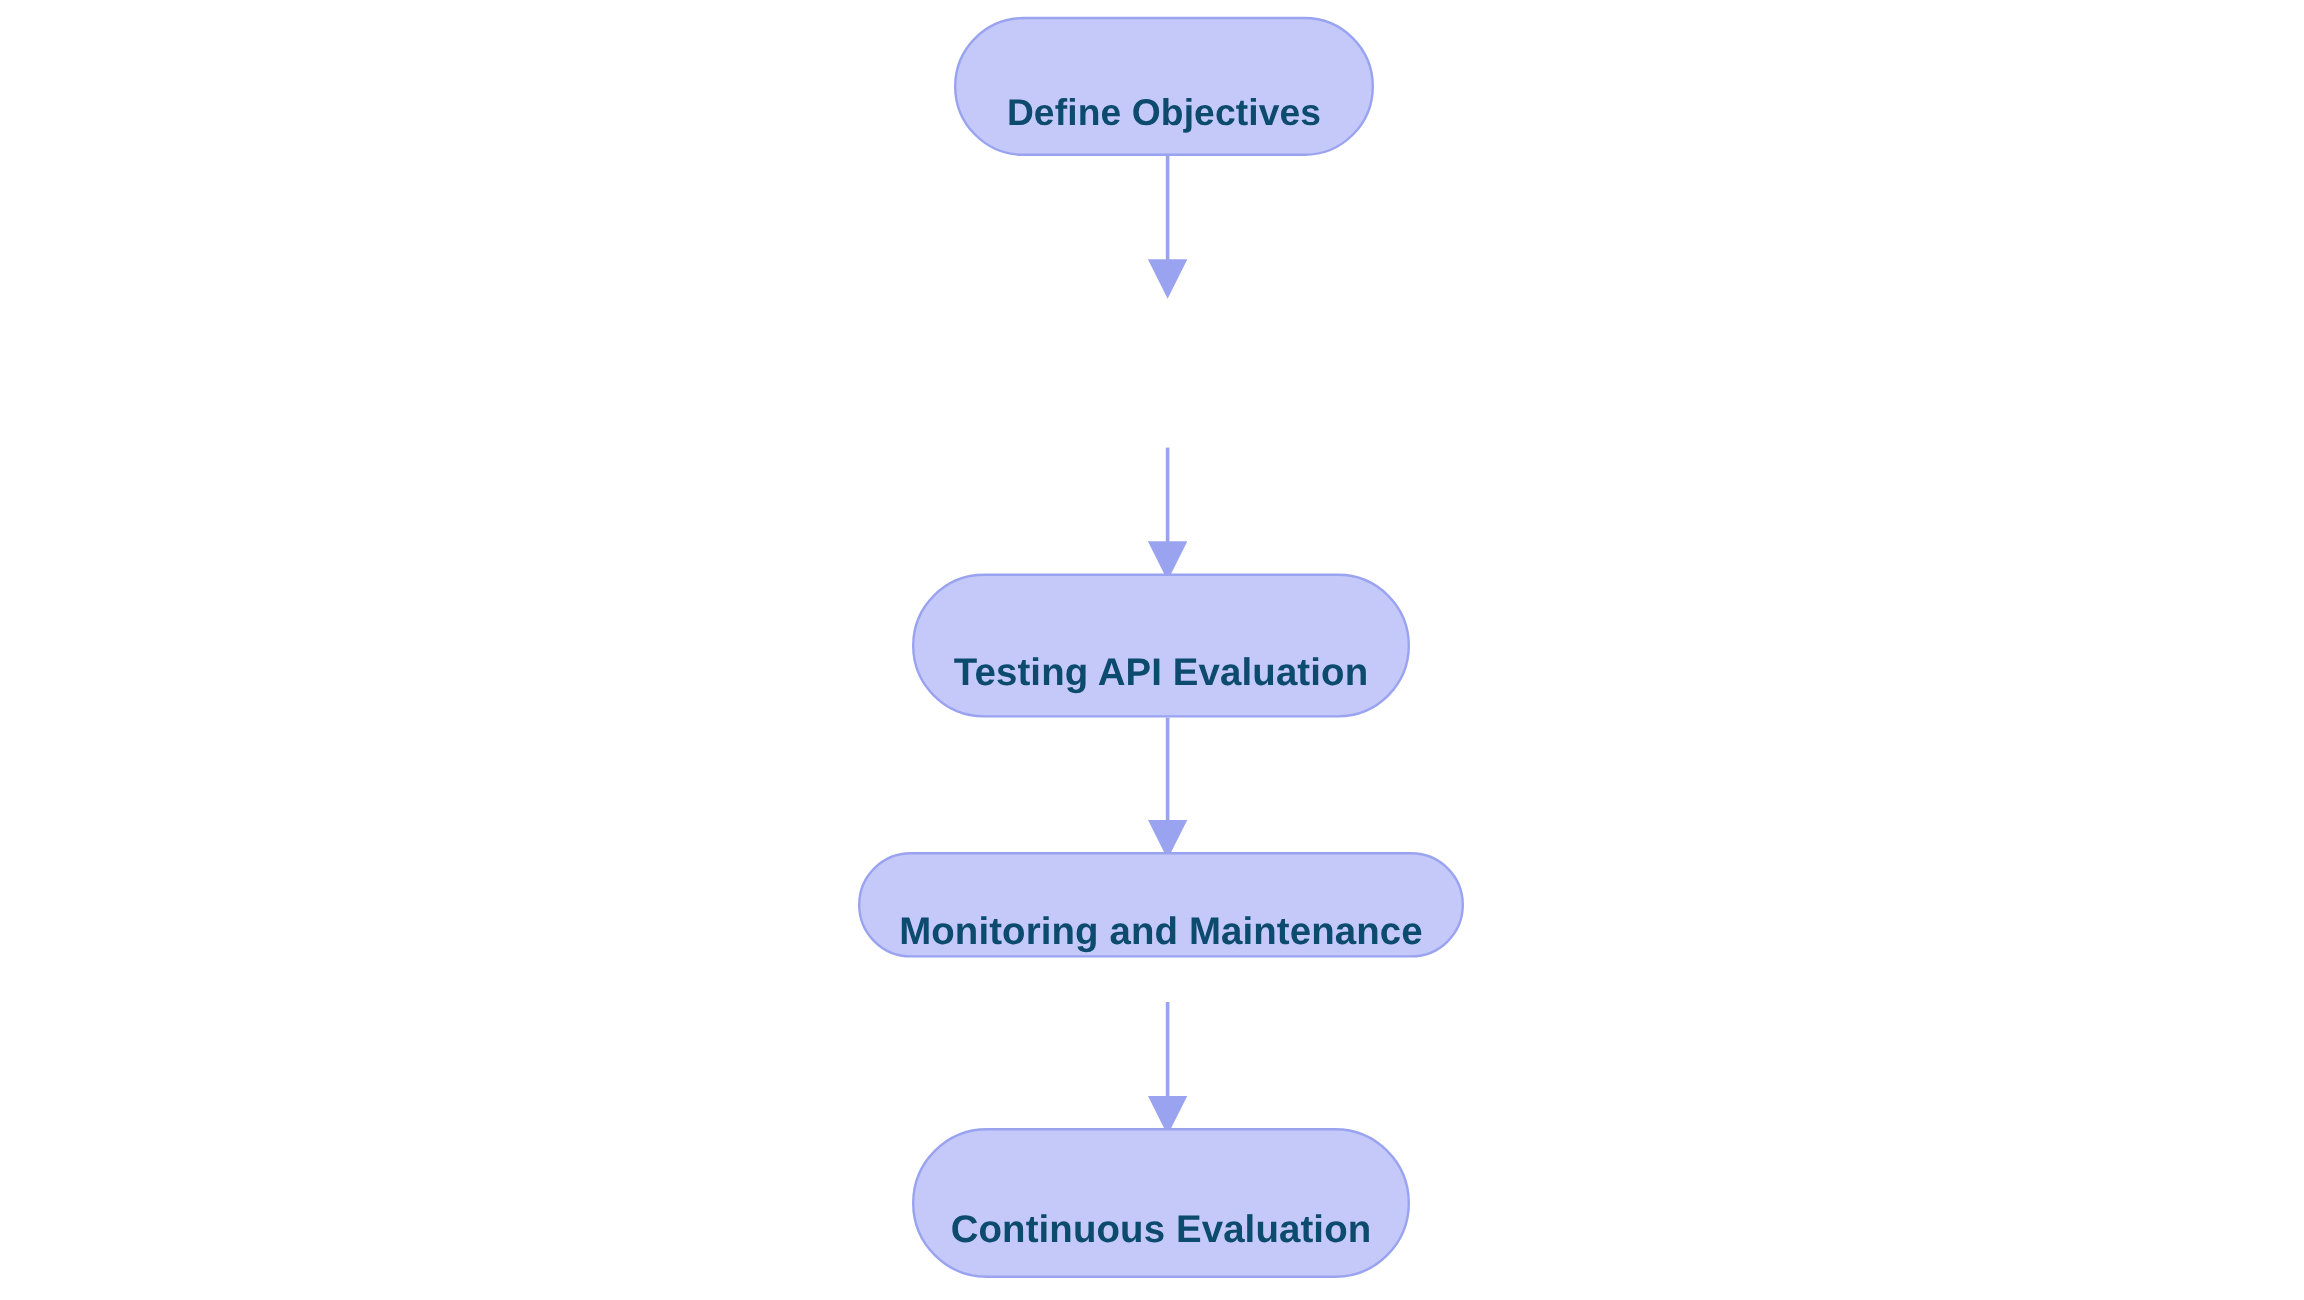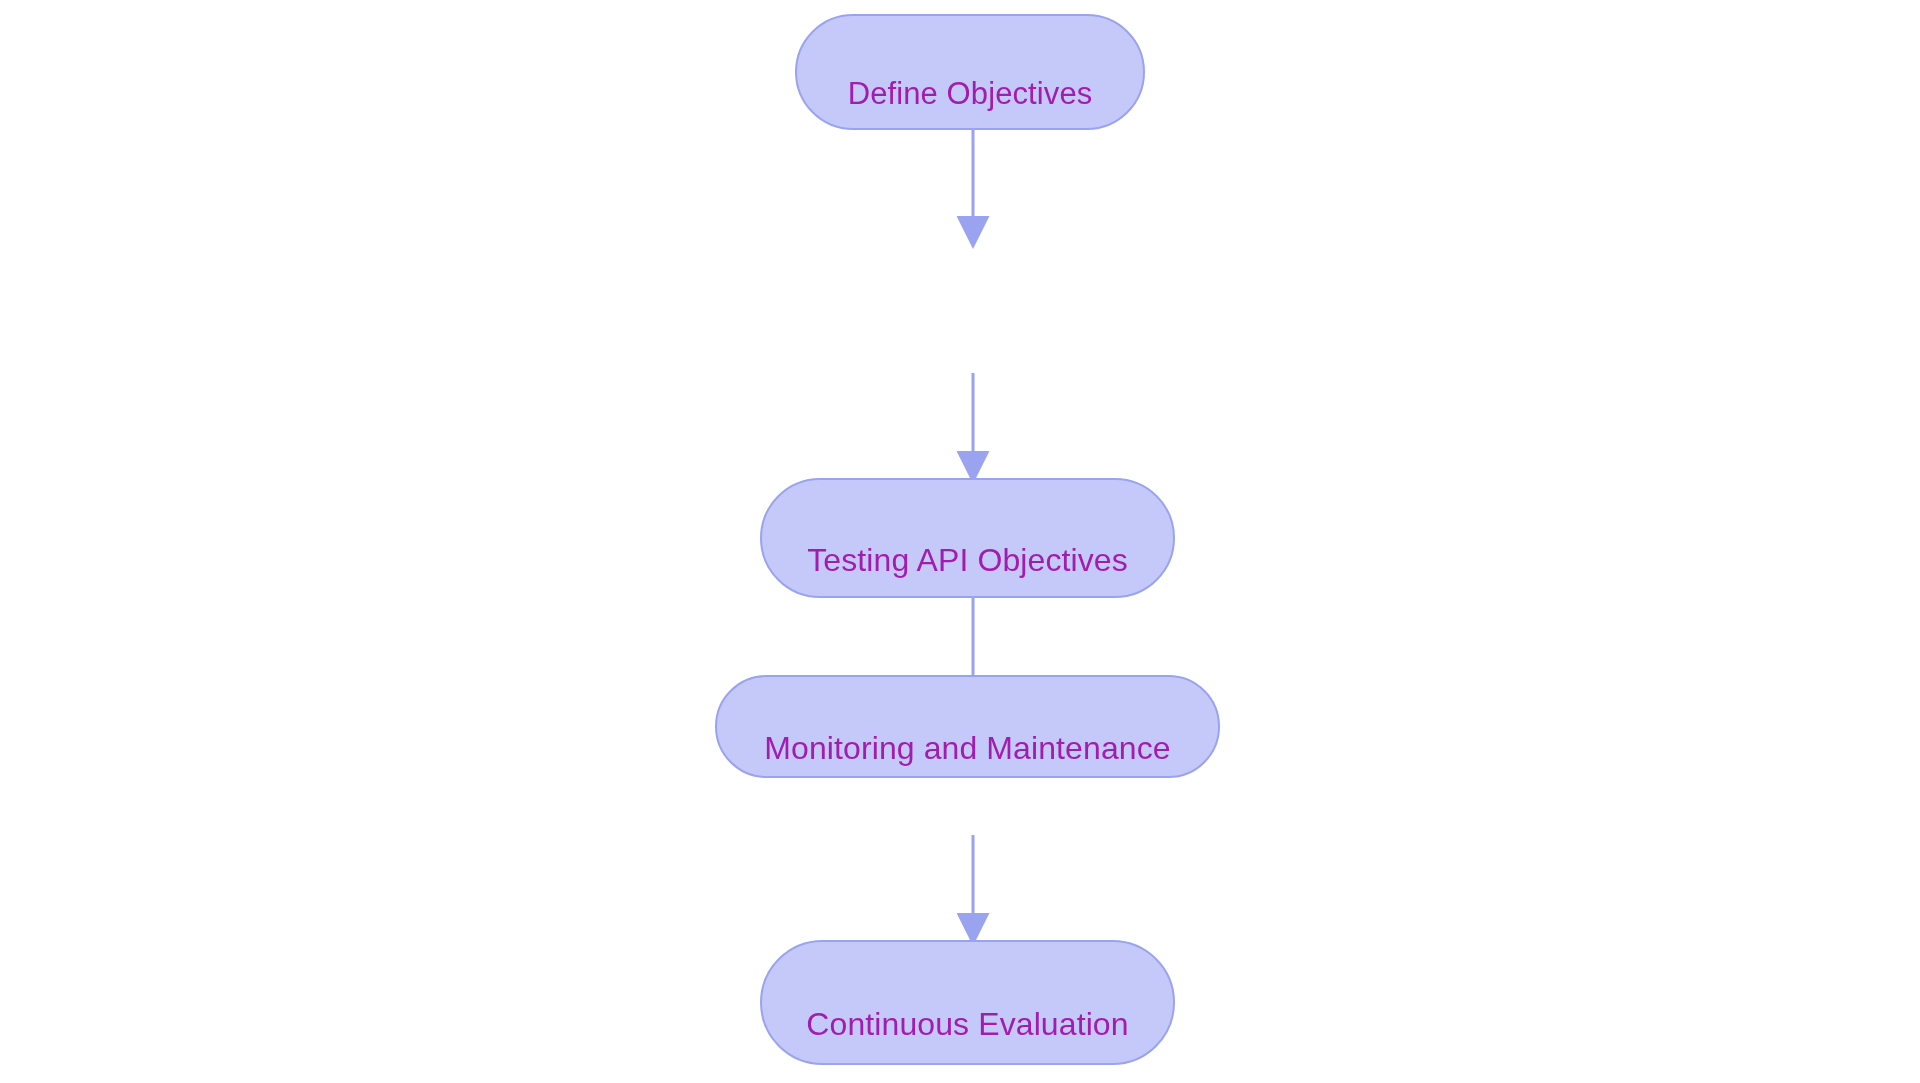--- a/index.html
+++ b/index.html
@@ -33,22 +33,22 @@
     display: flex;
     align-items: center;
     justify-content: center;
     background: #c5c9f9;
     border: 2px solid #9aa3f0;
     border-radius: 999px;
     color: #3333cc;
     white-space: nowrap;
   }
   .node-label {
-    color: #a21caf;
-    font-weight: 400;
+    color: #0c4a6e;
+    font-weight: 700;
     letter-spacing: 0.1px;
     margin-top: 44px;
   }
   
   .node-1 {
     left: 795px;
     top: 14px;
     width: 350px;
     height: 116px;
   }
@@ -65,23 +65,23 @@
   .node-3 {
     left: 760px;
     top: 478px;
     width: 415px;
     height: 120px;
   }
   .node-3 .node-label { font-size: 32px; }
   
   .node-4 {
     left: 715px;
-    top: 675px;
+    top: 710px;
     width: 505px;
-    height: 103px;
+    height: 88px;
   }
   .node-4 .node-label { font-size: 32px; }
   
   .node-5 {
     left: 760px;
     top: 940px;
     width: 415px;
     height: 125px;
   }
   .node-5 .node-label { font-size: 32px; }
@@ -114,21 +114,21 @@
       <line x1="973" y1="835" x2="973" y2="916" stroke="#9aa3f0" stroke-width="3" marker-end="url(#arrowhead)"></line>
     </g>
   </svg>
 
   <div class="node node-1">
     <span class="node-label">Define Objectives</span>
   </div>
 
 
   <div class="node node-3">
-    <span class="node-label">Testing API Objectives</span>
+    <span class="node-label">Testing API Evaluation</span>
   </div>
 
   <div class="node node-4">
     <span class="node-label">Monitoring and Maintenance</span>
   </div>
 
   <div class="node node-5">
     <span class="node-label">Continuous Evaluation</span>
   </div>
 

